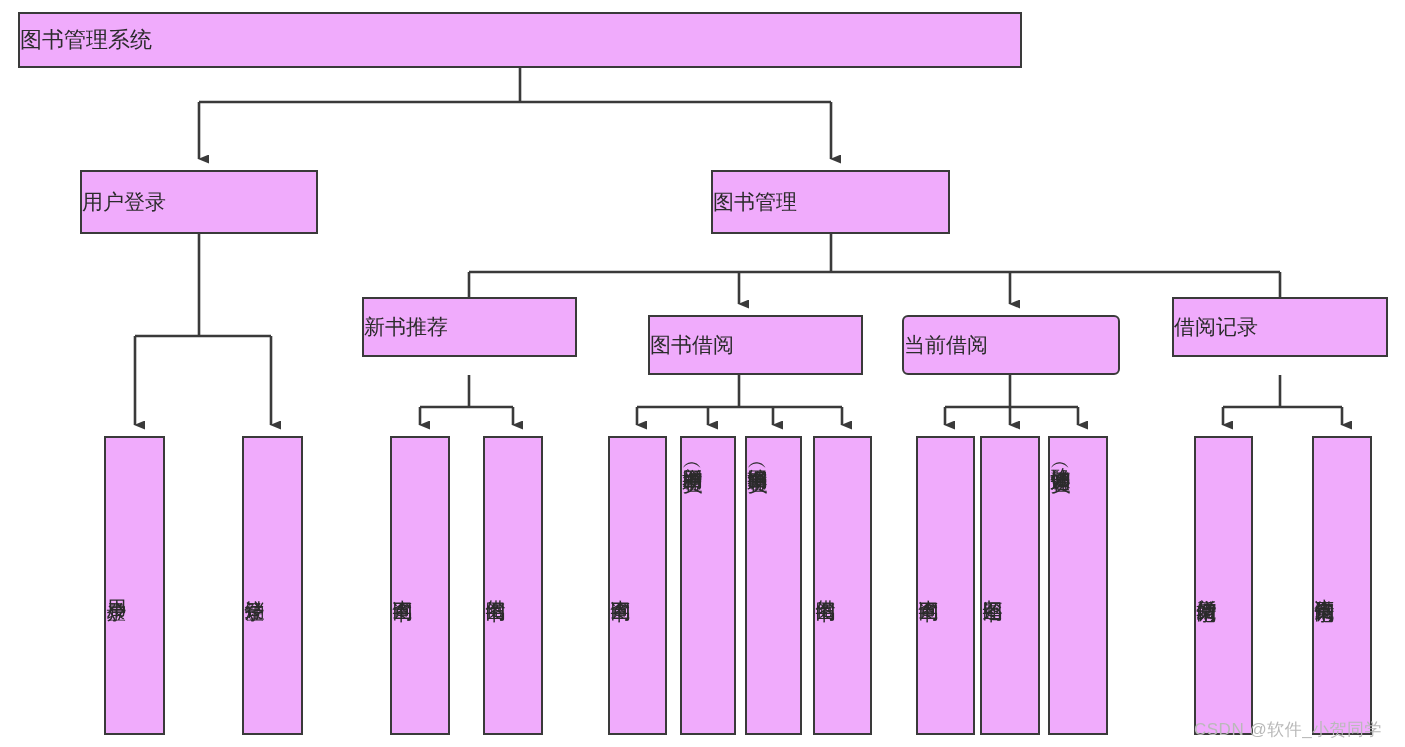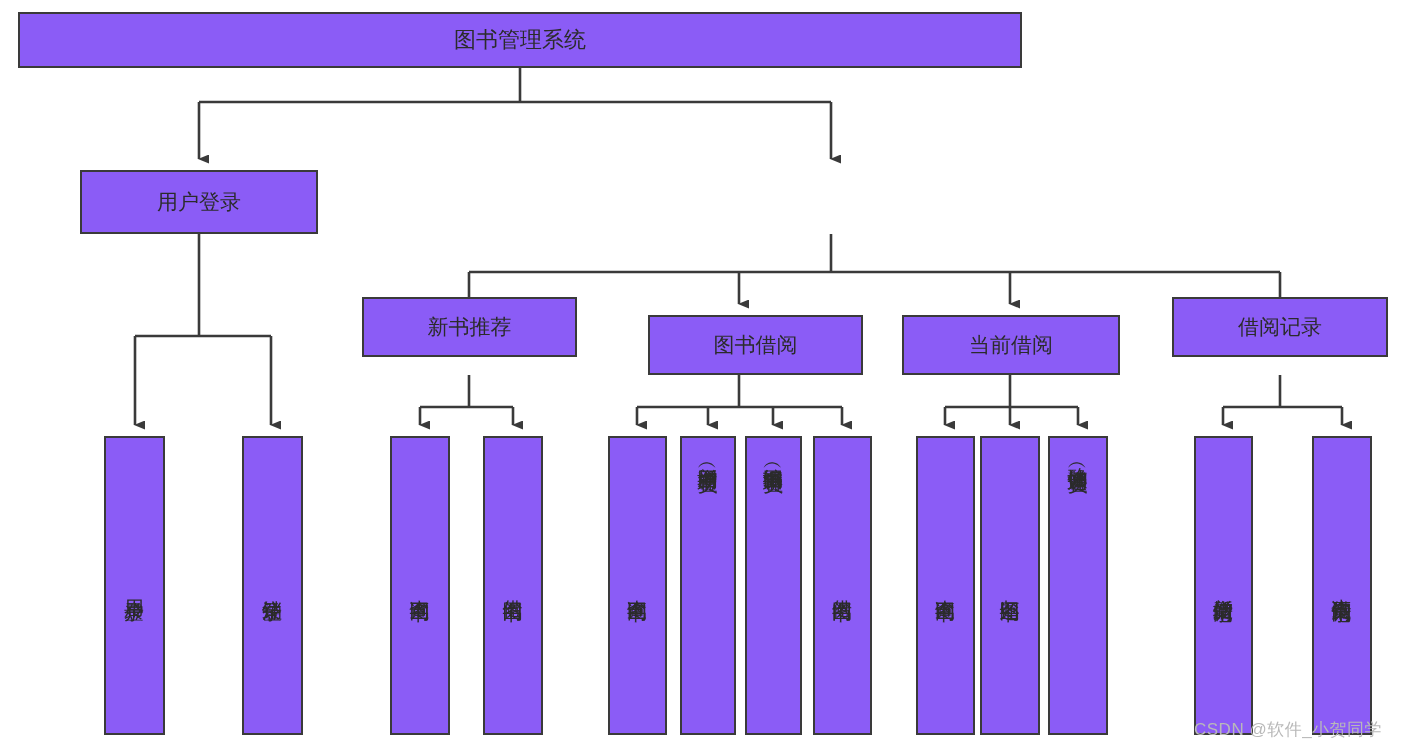--- a/index.html
+++ b/index.html
@@ -5,24 +5,24 @@
   html,body{margin:0;padding:0;background:#ffffff;}
   body{width:1405px;height:747px;overflow:hidden;
        font-family:"Liberation Sans","DejaVu Sans",sans-serif;}
   #stage{position:relative;width:1405px;height:747px;background:#fff;}
   svg#wires{position:absolute;left:0;top:0;width:1405px;height:747px;}
 
   .node{
     position:absolute;
     box-sizing:border-box;
     border:2.5px solid #3a3a3a;
-    background:#8b5cf6;
+    background:#f0abfc;
     display:flex;
     align-items:center;
-    justify-content:center;
+    justify-content:flex-start;
     color:#2b2b2b;
   }
   .node .label{
     display:block;
     text-align:center;
     line-height:1.18;
     white-space:pre;
   }
   .h-node .label{font-size:21px;}
   .root .label{font-size:22px;}
@@ -100,28 +100,31 @@
     </g>
   </svg>
 
   <div class="node h-node root" style="left: 18px; top: 12px; width: 1004px; height: 56px;">
     <span class="label">图书管理系统</span>
   </div>
 
   <div class="node h-node" style="left: 80px; top: 170px; width: 238px; height: 64px;">
     <span class="label">用户登录</span>
   </div>
+  <div class="node h-node" style="left: 711px; top: 170px; width: 239px; height: 64px;">
+    <span class="label">图书管理</span>
+  </div>
 
   <div class="node h-node" style="left: 362px; top: 297px; width: 215px; height: 60px;">
     <span class="label">新书推荐</span>
   </div>
   <div class="node h-node" style="left: 648px; top: 315px; width: 215px; height: 60px;">
     <span class="label">图书借阅</span>
   </div>
-  <div class="node h-node" style="left: 902px; top: 315px; width: 218px; height: 60px;">
+  <div class="node h-node" style="left: 902px; top: 315px; width: 218px; height: 60px; border-radius: 6px;">
     <span class="label">当前借阅</span>
   </div>
   <div class="node h-node" style="left: 1172px; top: 297px; width: 216px; height: 60px;">
     <span class="label">借阅记录</span>
   </div>
 
   <div class="node v-node centered" style="left: 104px; top: 436px; width: 61px; height: 299px;">
     <span class="label">用户登录</span>
   </div>
   <div class="node v-node centered" style="left: 242px; top: 436px; width: 61px; height: 299px;">

